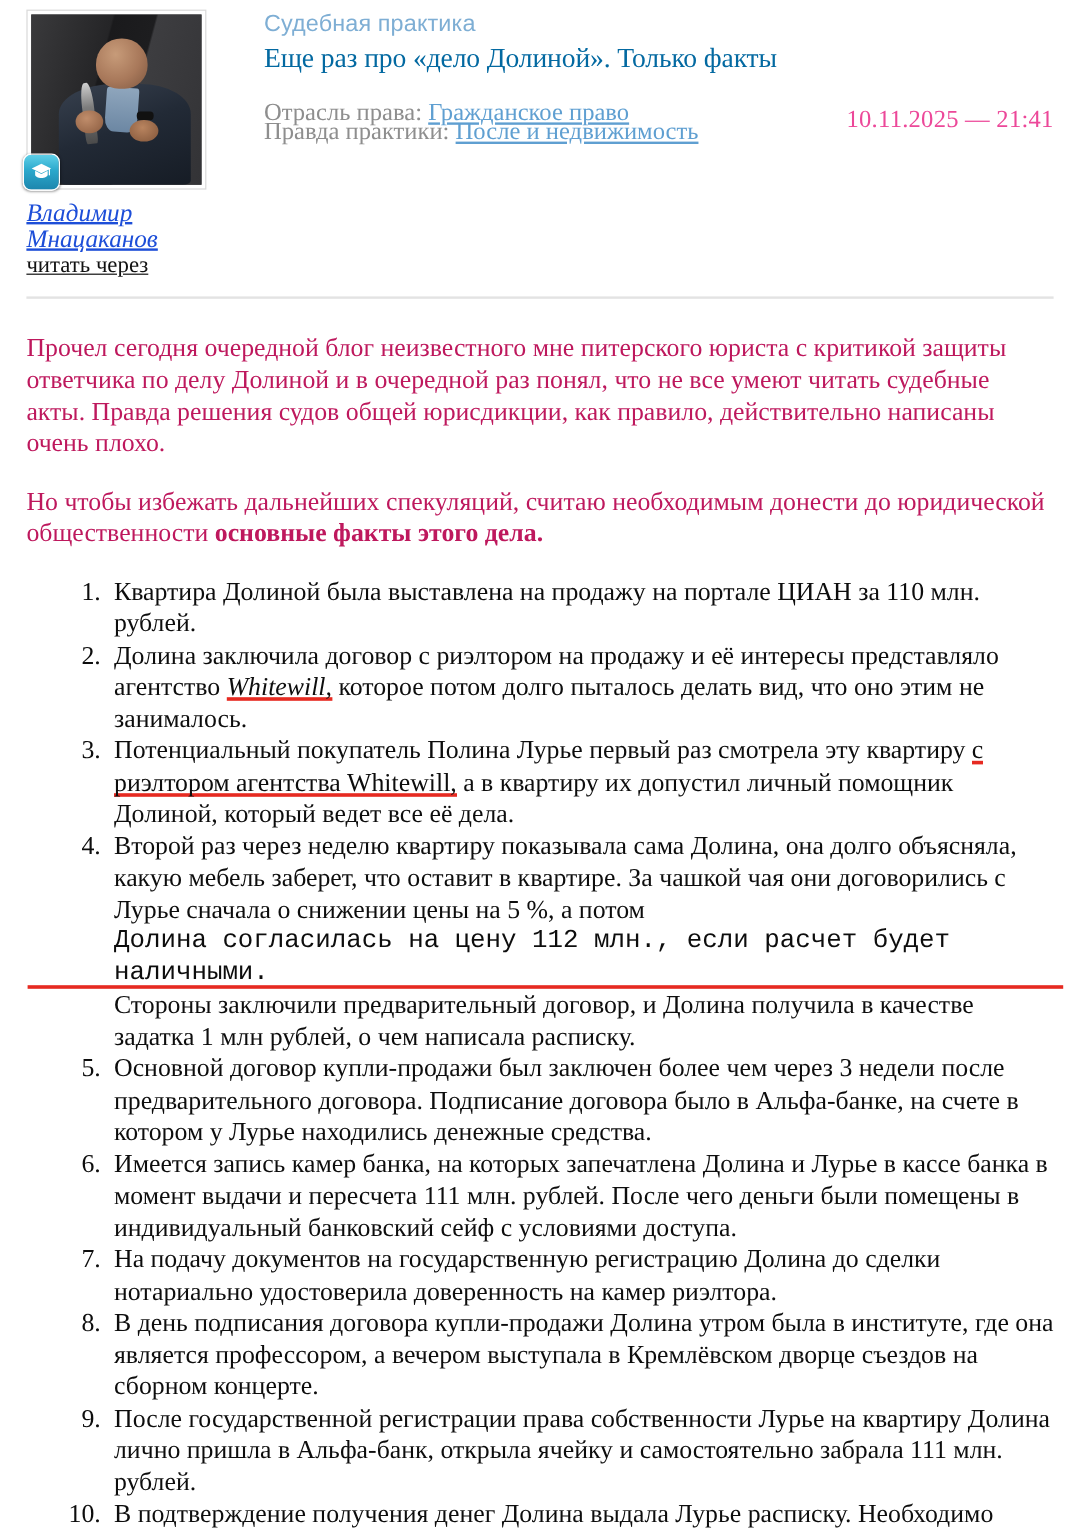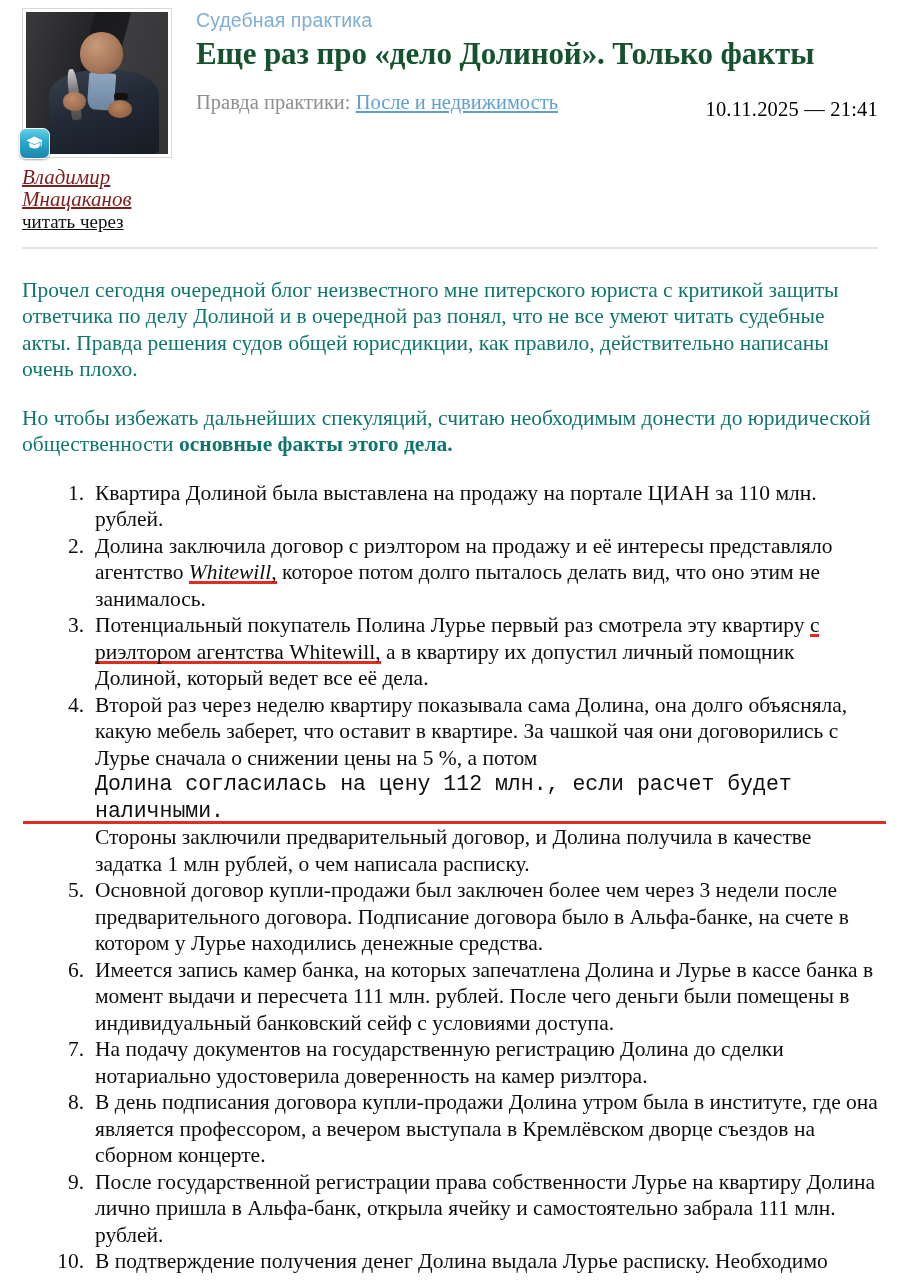--- a/index.html
+++ b/index.html
@@ -123,58 +123,59 @@
     box-sizing: border-box;
   }
   .author-badge svg { display:block; }
 
   .author-name {
     margin-top: 8px;
     font-family: "Liberation Serif", serif;
     font-style: italic;
     font-size: 21px;
     line-height: 1.07;
-    color: #7f1d1d;
+    color: #1d4ed8;
     text-decoration: underline;
     text-underline-offset: 1px;
     width: 136px;
   }
   .author-readblog {
     font-family: "Liberation Serif", serif;
     font-style: normal;
     font-size: 19px;
     line-height: 1.15;
     color: #111;
     text-decoration: underline;
     text-underline-offset: 1px;
     display: inline-block;
   }
 
   .header-main {
     flex: 1 1 auto;
     position: relative;
     min-width: 0;
     padding-top: 2px;
+    margin-left: 24px;
   }
 
   .kicker {
     font-family: "Liberation Sans", sans-serif;
     font-size: 19.5px;
     line-height: 1.12;
     color: #7eaed4;
     letter-spacing: .1px;
   }
 
   .article-title {
     margin: 4px 0 0 0;
     font-family: "Liberation Serif", "DejaVu Serif", serif;
-    font-weight: bold;
-    font-size: 31px;
+    font-weight: normal;
+    font-size: 23px;
     line-height: 1.14;
-    color: #14532d;
+    color: #0369a1;
     letter-spacing: -.1px;
   }
 
   .meta-wrap {
     position: relative;
     margin-top: 24px;
     height: 56px;
   }
   .meta-lines {
     position: absolute;
@@ -197,39 +198,39 @@
   }
   .meta-date {
     position: absolute;
     right: 0;
     top: 2px;
     width: 230px;
     text-align: right;
     font-family: "Liberation Serif", serif;
     font-size: 20.5px;
     line-height: 1.18;
-    color: #000000;
+    color: #ec4899;
     letter-spacing: .2px;
   }
 
   .divider {
     margin: 14px 22px 0 22px;
     height: 2px;
     background: #e3e3e3;
   }
 
   
   .article-body {
     padding: 28px 22px 0 22px;
   }
   .para {
     font-family: "Liberation Serif", "DejaVu Serif", serif;
     font-size: 21.5px;
     line-height: 26.5px;
-    color: #0f766e;
+    color: #be185d;
     margin: 0 0 22px 0;
     text-align: left;
   }
   .para strong { font-weight: bold; }
 
   ol.facts {
     margin: 0;
     padding: 0 0 0 0;
     list-style: none;
     counter-reset: fact;
@@ -313,20 +314,24 @@
     <div class="author-name">Владимир Мнацаканов</div>
     <span class="author-readblog">читать через</span>
   </div>
 
   <div class="header-main">
     <div class="kicker">Судебная практика</div>
     <h1 class="article-title">Еще раз про «дело Долиной». Только факты</h1>
 
     <div class="meta-wrap">
       <div class="meta-lines">
+        <div class="meta-line">
+          <span>Отрасль права:</span>
+          <a class="meta-link" href="#">Гражданское право</a>
+        </div>
         <div class="meta-line second">
           <span>Правда практики:</span>
           <a class="meta-link" href="#">После и недвижимость</a>
         </div>
       </div>
       <div class="meta-date">10.11.2025 — 21:41</div>
     </div>
   </div>
 </div>
 

